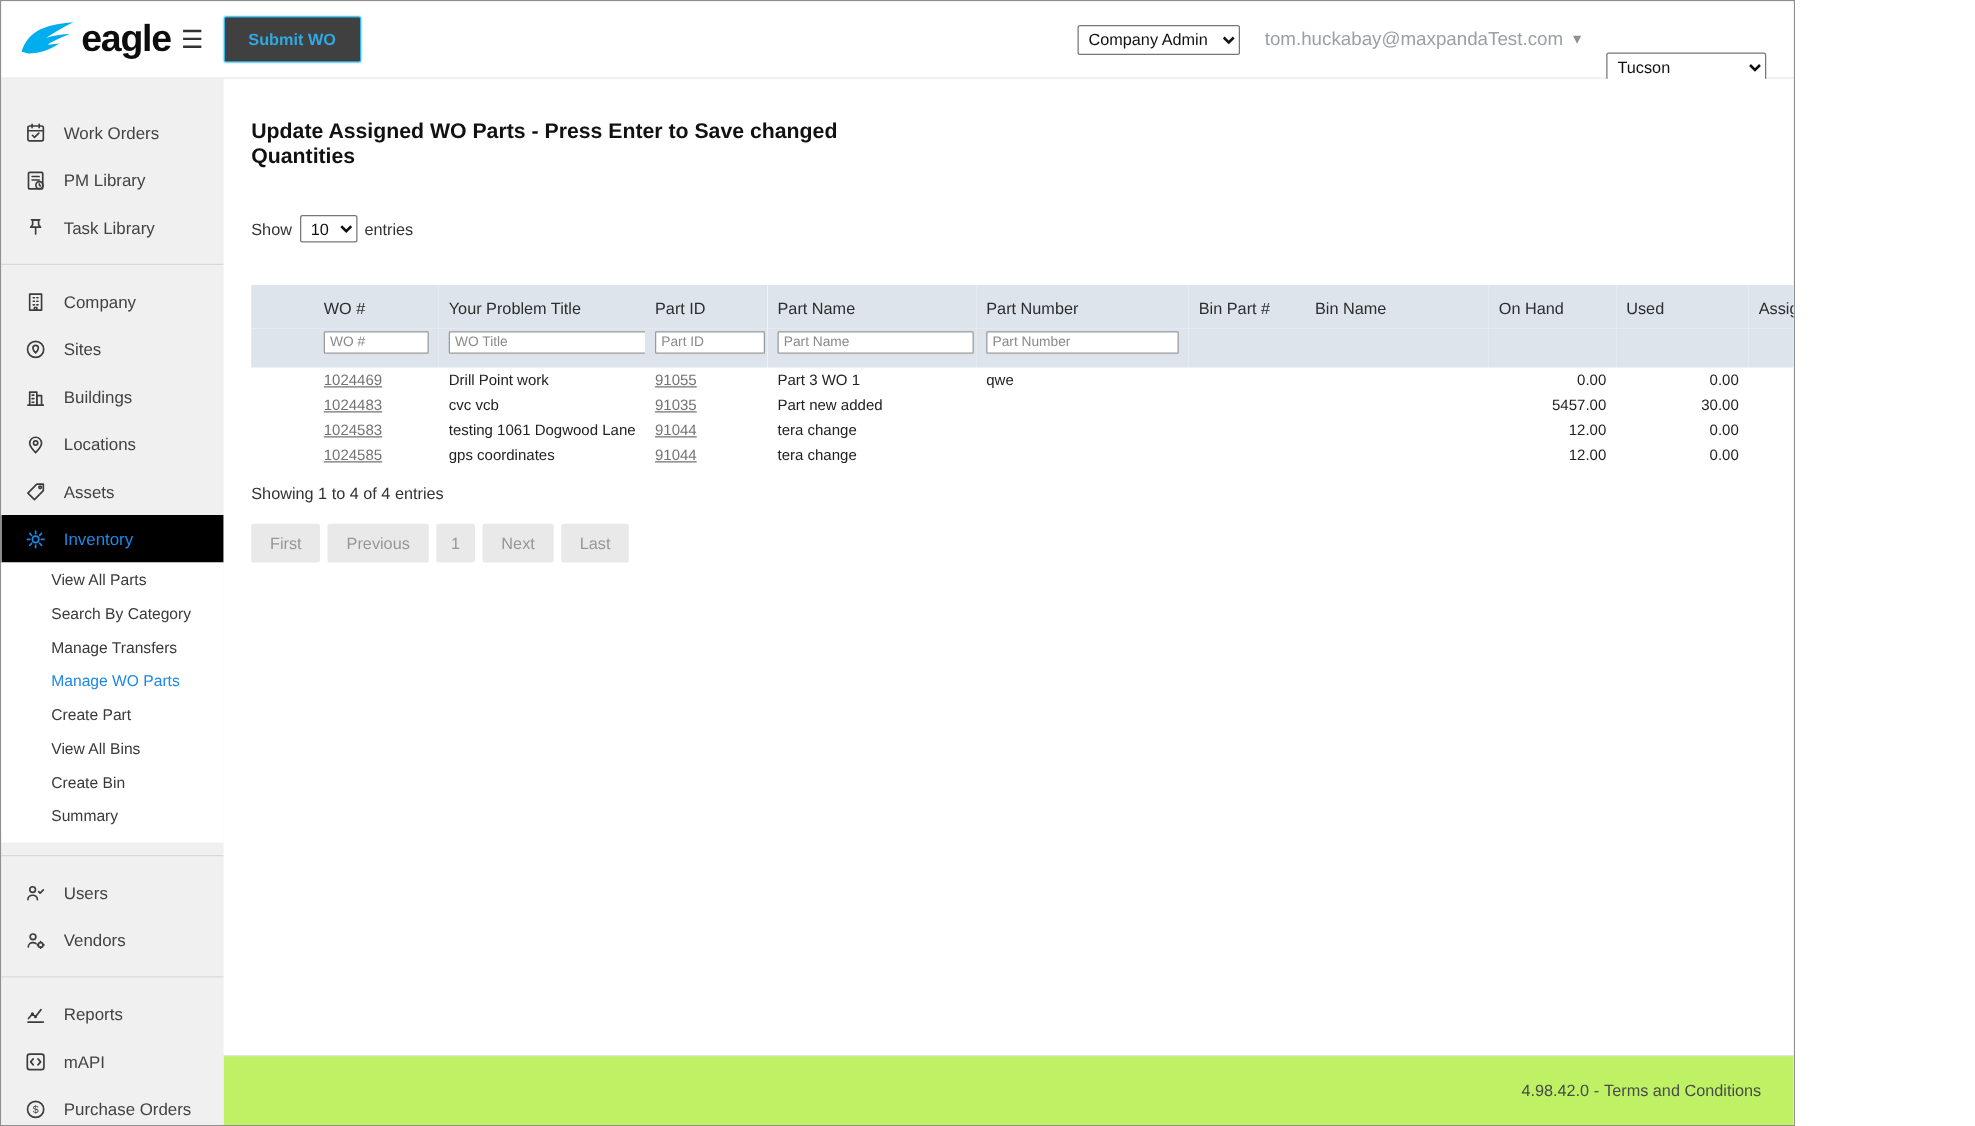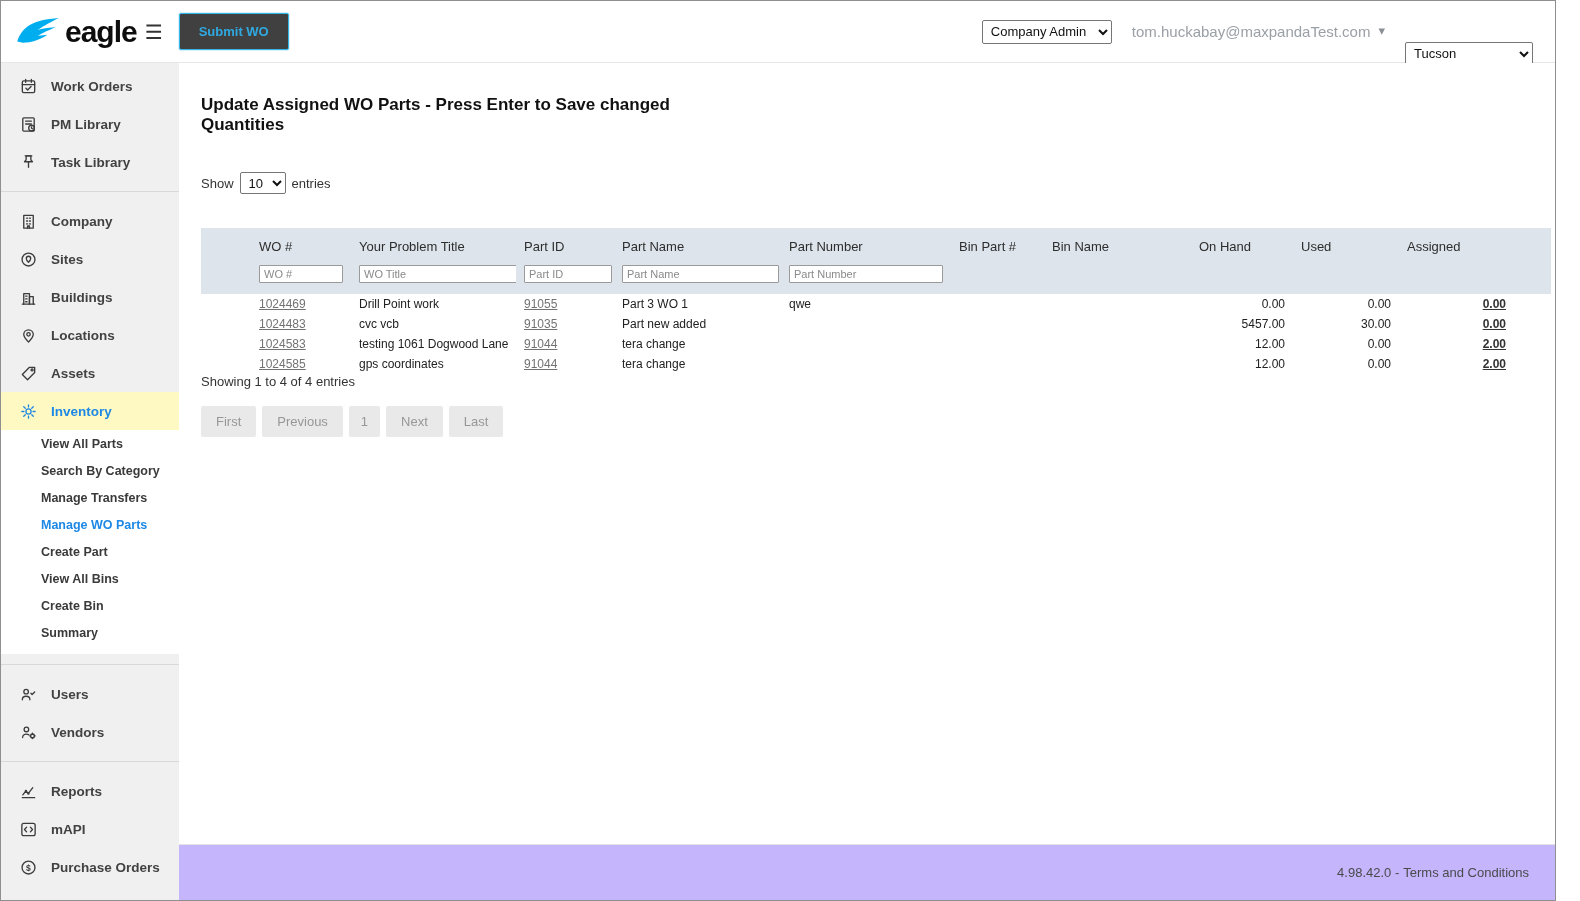--- a/index.html
+++ b/index.html
@@ -1,47 +1,47 @@
 <!DOCTYPE html>
 <html><head>
 <meta charset="utf-8">
 <style>
   * { box-sizing: border-box; margin: 0; padding: 0; }
   html,body { background:#ffffff; }
   body { font-family: "Liberation Sans", sans-serif; color:#333; }
 
-  .app { width:1556px; height:901px; border:1px solid #8f8f8f; display:flex; flex-direction:column; overflow:hidden; background:#fff; }
+  .app { width:1436px; height:901px; border:1px solid #8f8f8f; display:flex; flex-direction:column; overflow:hidden; background:#fff; }
 
   
   .topbar { height:62px; flex:0 0 62px; display:flex; align-items:center; background:#fff; border-bottom:1px solid #e6e6e6; padding:0 22px 0 14px; }
   .logo { display:flex; align-items:center; gap:4px; cursor:pointer; }
   .logo-text { font-size:30px; font-weight:800; color:#0d0d0d; letter-spacing:-1px; }
   .hamburger { font-size:20px; color:#333; margin-left:8px; cursor:pointer; line-height:1; }
   .submit-wo { margin-left:16px; background:#404040; border:1px solid #35b6e9; box-shadow:0 0 0 1px #d9f1fb; color:#2fa9e0; font-weight:bold; font-size:13px; padding:10px 19px; border-radius:2px; cursor:pointer; font-family:inherit; }
   .topbar-right { margin-left:auto; display:flex; align-items:center; gap:20px; }
   select { font-family:inherit; font-size:13px; height:24px; background:#fff; border:1px solid #767676; border-radius:2px; padding:1px 4px; color:#111; }
   .role-select { width:130px; }
   .site-select { width:128px;margin-top:44px; }
   .user-email { color:#9aa0a6; font-size:15px; display:flex; gap:8px; cursor:pointer; }
   .chev { font-size:13px; color:#8b9096; }
 
   
   .body-row { flex:1; display:flex; min-height:0; }
-  .sidebar { width:178px; flex:0 0 178px; background:#f0f0f0; padding-top:4px; overflow:hidden;font-weight:bold; }
+  .sidebar { width:178px; flex:0 0 178px; background:#f0f0f0; padding-top:24px; overflow:hidden; }
   .content-col { flex:1; display:flex; flex-direction:column; min-width:0; background:#fff; }
   .content { flex:1; padding:0 30px 0 22px; overflow:hidden; }
-  .footer { flex:0 0 56px; background:#c4b5fd; border-top:1px solid #e3e3e3; display:flex; align-items:center; justify-content:flex-end; padding-right:26px; font-size:13px; color:#4a4a4a; gap:4px; }
+  .footer { flex:0 0 56px; background:#bef264; border-top:1px solid #e3e3e3; display:flex; align-items:center; justify-content:flex-end; padding-right:26px; font-size:13px; color:#4a4a4a; gap:4px; }
   .footer a { color:#4a4a4a; text-decoration:none; cursor:pointer; }
 
   
   .side-item { height:38px; display:flex; align-items:center; gap:13px; padding-left:18px; font-size:13.5px; color:#424242; cursor:pointer; }
   .side-item svg { width:19px; height:19px; flex:0 0 19px; color:#3c3c3c; }
   .side-divider { border:none; border-top:1px solid #d9d9d9; margin:10px 0; }
   .inv-block { background:#ffffff; padding-bottom:8px; }
-  .inv-block .side-item.active { background:#fef9c3; color:#1e88e5; }
+  .inv-block .side-item.active { background:#000000; color:#1e88e5; }
   .inv-block .side-item.active svg { color:#1e88e5; }
   .sub-item { height:27px; display:flex; align-items:center; padding-left:40px; font-size:12.5px; color:#3a3a3a; cursor:pointer; background:#fff; }
   .sub-item.active { color:#1e88e5; }
 
   
   .page-title { margin-top:32px; font-size:17px; line-height:20px; font-weight:bold; color:#111; max-width:500px; }
   .show-row { margin-top:37px; font-size:13px; color:#333; display:flex; align-items:center; gap:6px; }
   .show-row select { height:22px; font-size:13px; width:46px; }
 
   .wo-table { margin-top:34px; width:100%; border-collapse:collapse; table-layout:fixed; }
@@ -61,21 +61,21 @@
   .col-asg  { width:152px; }
   .first-col { padding-left:58px !important; }
   .num { text-align:right; }
   .last-col { padding-right:45px !important; }
   .flt { font-family:inherit; font-size:11px; color:#333; height:18px; border:1px solid #9a9a9a; border-radius:1px; padding:1px 4px; background:#fff; }
   .flt::placeholder { color:#8a8a8a; }
   .flt-wo { width:84px; } .flt-title { width:158px; } .flt-pid { width:88px; } .flt-pname { width:157px; } .flt-pnum { width:154px; }
   .wo-table a.cell-link { color:#737373; text-decoration:underline; cursor:pointer; }
   .wo-table a.assigned-link { color:#333; font-weight:bold; text-decoration:underline; cursor:pointer; }
 
-  .showing { font-size:13px; color:#333; }
+  .showing { margin-top:13px; font-size:13px; color:#333; }
   .pager { margin-top:17px; display:flex; gap:6px; }
   .pg-btn { background:#e9e9e9; color:#979797; border:none; font-family:inherit; font-size:13px; padding:0 15px; border-radius:2px; cursor:pointer; }
   .pg-btn.pg-num { padding:8px 12px; }
 </style>
 </head>
 <body>
 
 <div class="app">
 
   <header class="topbar">

